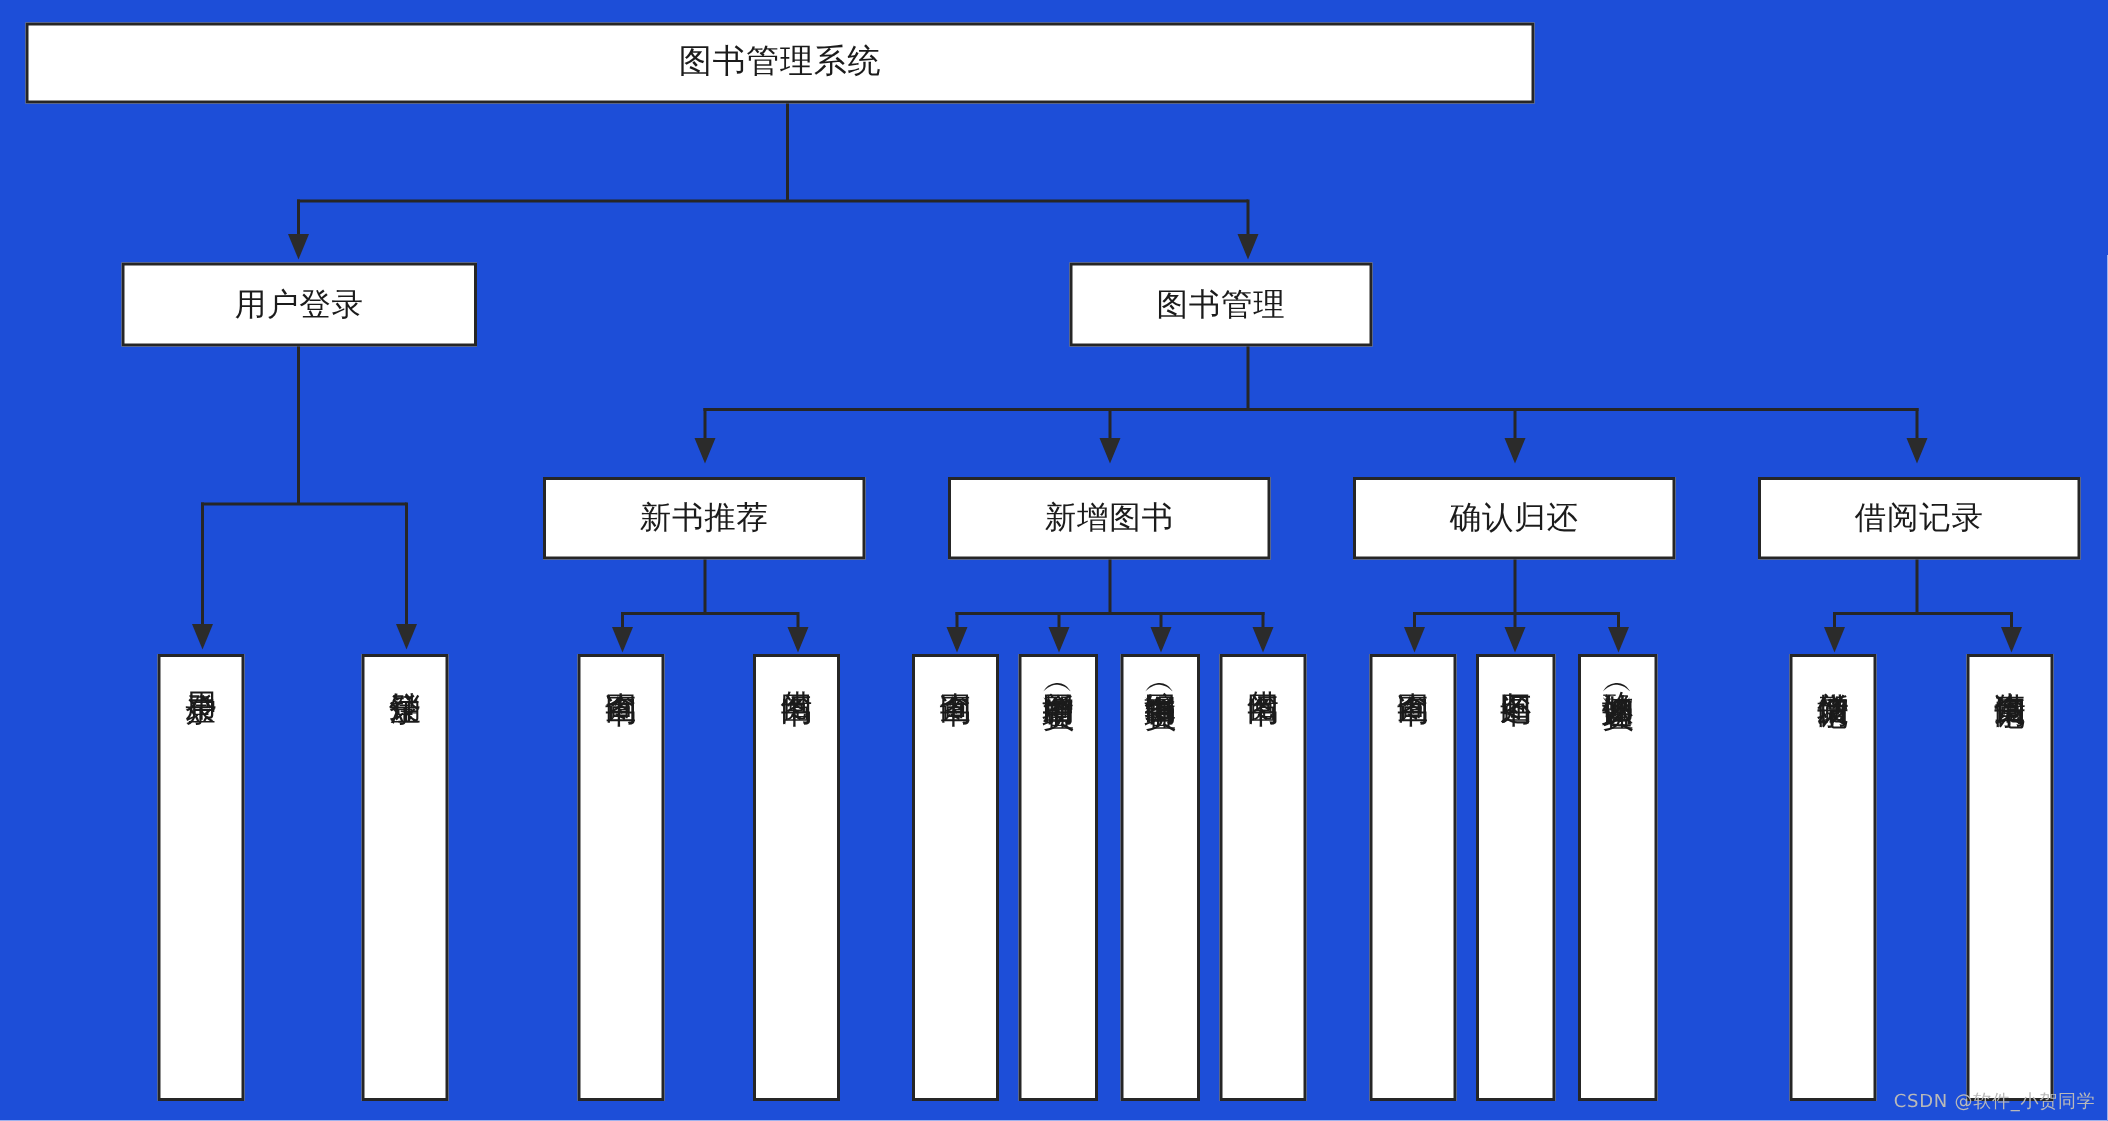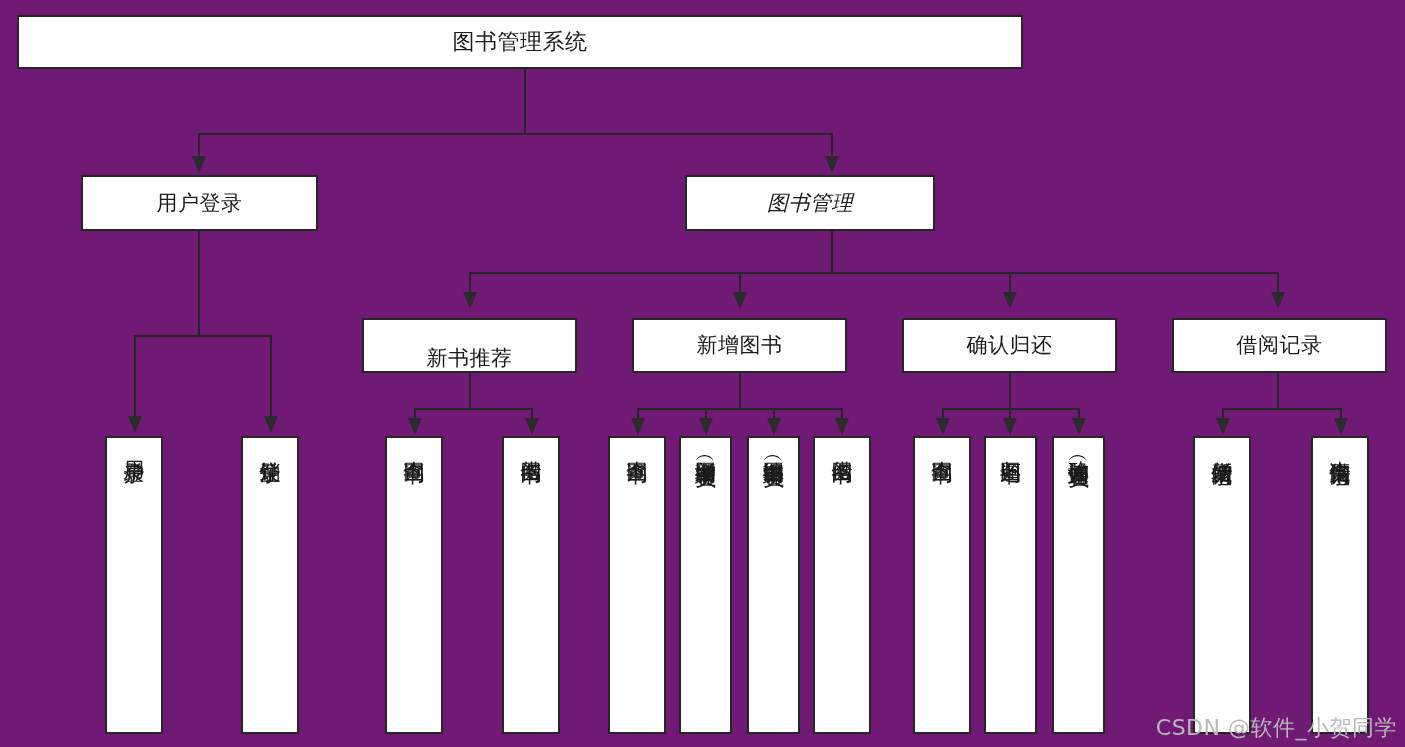--- a/index.html
+++ b/index.html
@@ -8,21 +8,21 @@
     padding: 0;
     background: #ffffff;
   }
   body {
     font-family: "DejaVu Sans", "Liberation Sans", sans-serif;
   }
   #canvas {
     position: relative;
     width: 1405px;
     height: 747px;
-    background: #701a75;
+    background: #1d4ed8;
     overflow: hidden;
   }
   
   .node {
     position: absolute;
     box-sizing: border-box;
     border: 2px solid #262626;
     background: #ffffff;
     color: #1b1b1b;
     display: flex;
@@ -65,21 +65,21 @@
     height: 0;
     border-left: 7px solid transparent;
     border-right: 7px solid transparent;
     border-top: 17px solid #2b2b2b;
   }
   
   #watermark {
     position: absolute;
     right: 8px;
     bottom: 4px;
-    font-size: 22px;
+    font-size: 12px;
     color: #b9b9b9;
     white-space: nowrap;
     letter-spacing: 0.5px;
     font-family: "DejaVu Sans", "Liberation Sans", sans-serif;
   }
 </style>
 </head>
 <body>
 
 <div id="canvas">
@@ -95,21 +95,21 @@
   <div class="edge v" style="left:198px; top:133px; height:26px;"></div>
   <div class="arrow" style="left:192px; top:156px;"></div>
 
   <div class="edge v" style="left:831px; top:133px; height:26px;"></div>
   <div class="arrow" style="left:825px; top:156px;"></div>
 
   <div class="node horiz" style="left:81px; top:175px; width:237px; height:56px;">
     <span>用户登录</span>
   </div>
 
-  <div class="node horiz" style="left:685px; top:175px; width:250px; height:56px;font-style:italic;">
+  <div class="node horiz" style="left:713px; top:175px; width:202px; height:56px;">
     <span>图书管理</span>
   </div>
 
   <div class="edge v" style="left:198px; top:231px; height:105px;"></div>
   <div class="edge h" style="left:134px; top:335px; width:137px;"></div>
   <div class="edge v" style="left:134px; top:335px; height:84px;"></div>
   <div class="arrow" style="left:128px; top:416px;"></div>
   <div class="edge v" style="left:270px; top:335px; height:84px;"></div>
   <div class="arrow" style="left:264px; top:416px;"></div>
 
@@ -117,21 +117,21 @@
   <div class="edge h" style="left:469px; top:272px; width:810px;"></div>
   <div class="edge v" style="left:469px; top:272px; height:22px;"></div>
   <div class="arrow" style="left:463px; top:292px;"></div>
   <div class="edge v" style="left:739px; top:272px; height:22px;"></div>
   <div class="arrow" style="left:733px; top:292px;"></div>
   <div class="edge v" style="left:1009px; top:272px; height:22px;"></div>
   <div class="arrow" style="left:1003px; top:292px;"></div>
   <div class="edge v" style="left:1277px; top:272px; height:22px;"></div>
   <div class="arrow" style="left:1271px; top:292px;"></div>
 
-  <div class="node horiz" style="left:362px; top:318px; width:215px; height:55px;align-items:flex-end;">
+  <div class="node horiz" style="left:362px; top:318px; width:215px; height:55px;">
     <span>新书推荐</span>
   </div>
   <div class="node horiz" style="left:632px; top:318px; width:215px; height:55px;">
     <span>新增图书</span>
   </div>
   <div class="node horiz" style="left:902px; top:318px; width:215px; height:55px;">
     <span>确认归还</span>
   </div>
   <div class="node horiz" style="left:1172px; top:318px; width:215px; height:55px;">
     <span>借阅记录</span>

